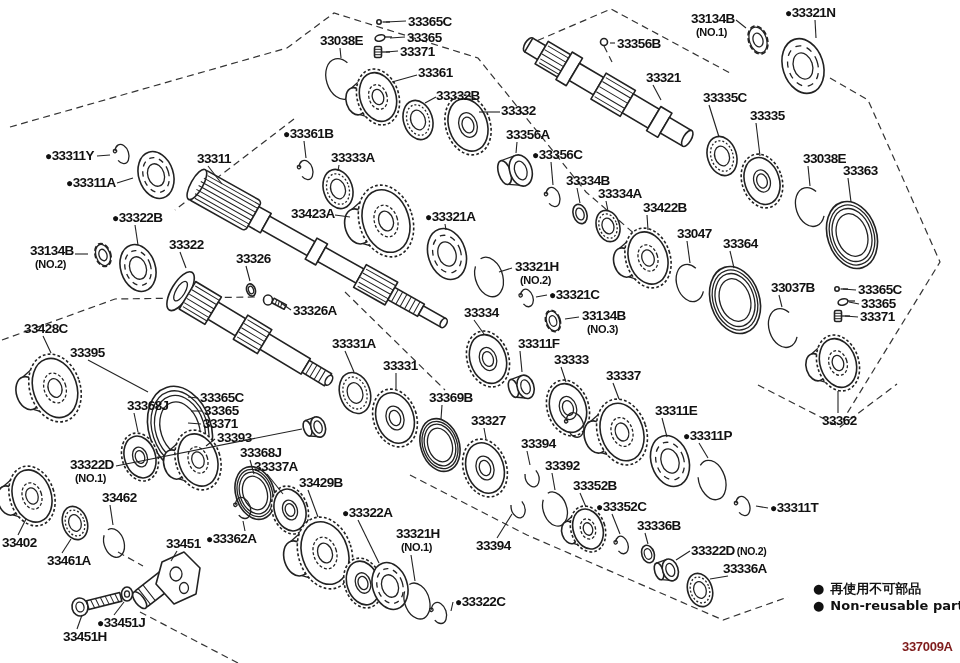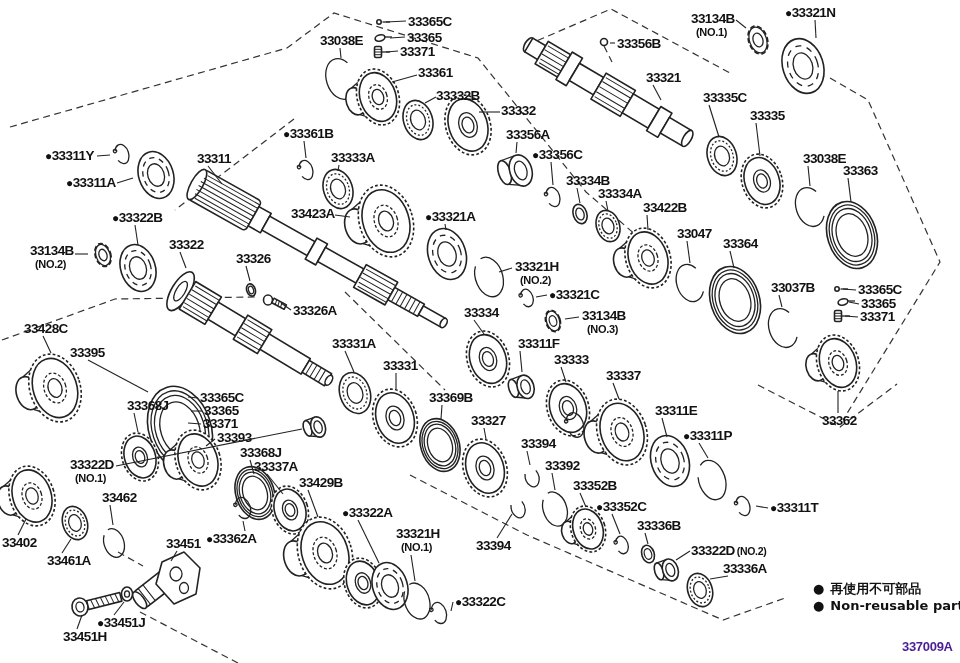--- a/index.html
+++ b/index.html
@@ -15,21 +15,21 @@
   .lbl{font-family:"Liberation Sans",sans-serif;font-weight:bold;font-size:13.5px;
        letter-spacing:-0.6px;fill:#111}
   .dot{font-size:12px}
   .si{font-size:10.5px;letter-spacing:-0.3px}
   .sub{font-family:"Liberation Sans",sans-serif;font-weight:bold;font-size:11px;
        letter-spacing:-0.3px;fill:#111}
   .legend{position:absolute;left:813px;top:580px;color:#111;
           font:bold 13px "DejaVu Sans","Liberation Sans",sans-serif}
   .legend-row{display:flex;align-items:center;gap:6px;line-height:17px;white-space:nowrap}
   .legend-dot{font-size:13px}
-  .diagram-code{position:absolute;left:902px;top:639px;color:#4c1d95;
+  .diagram-code{position:absolute;left:902px;top:639px;color:#7f1d1d;
           font:bold 13px "Liberation Sans",sans-serif;letter-spacing:-0.3px}
 </style>
 </head>
 <body>
 
 <div class="stage">
   <svg id="diagram" viewBox="0 0 960 663" width="960" height="663">
     <g id="bg">
         <polyline points="10 127 287 48 334 13 478 58 586 192 644 242" class="dash"></polyline>
         <polyline points="294 119 175 210" class="dash"></polyline>

